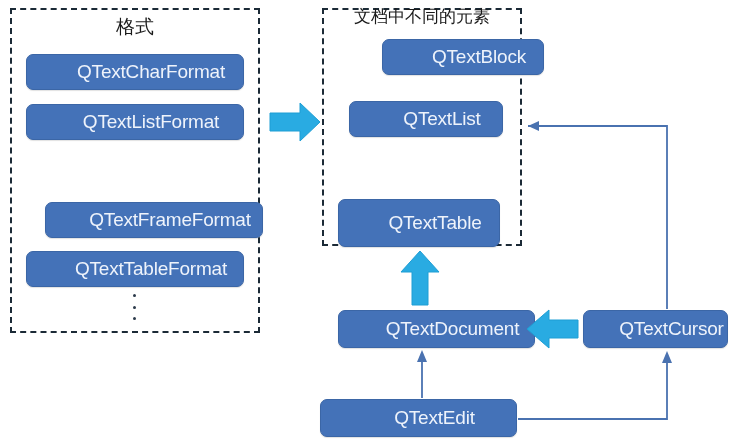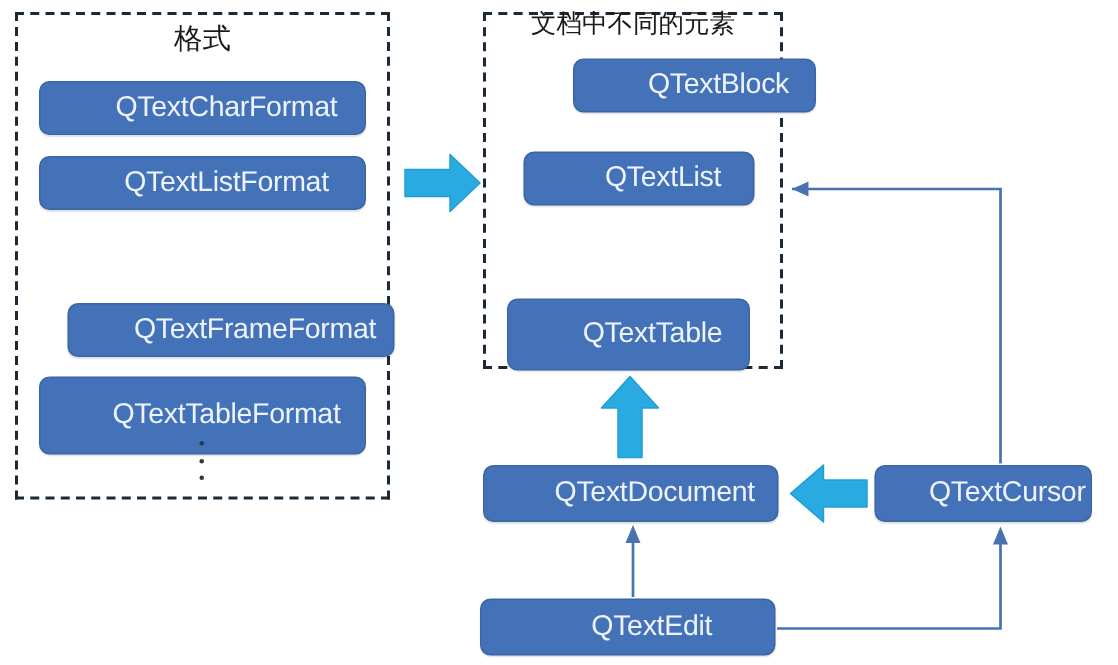--- a/index.html
+++ b/index.html
@@ -75,36 +75,36 @@
 <body>
 
 <div id="canvas">
 
   <div class="group-box" style="left:10px; top:8px; width:250px; height:325px;"></div>
   <div class="group-title" style="left:10px; top:14px; width:250px;">格式</div>
 
   <div class="node" style="left:26px; top:54px; width:218px; height:36px;">QTextCharFormat</div>
   <div class="node" style="left:26px; top:104px; width:218px; height:36px;">QTextListFormat</div>
   <div class="node" style="left:26px; top:202px; width:218px; height:36px;margin-left:19px;">QTextFrameFormat</div>
-  <div class="node" style="left:26px; top:251px; width:218px; height:52px;">QTextTableFormat</div>
+  <div class="node" style="left:26px; top:251px; width:218px; height:36px;">QTextTableFormat</div>
 
   <div class="ellipsis-dots" style="left:133px; top:294px;">
     <span></span>
       <span></span>
       <span></span>
   </div>
 
   <div class="group-box" style="left:322px; top:8px; width:200px; height:238px;"></div>
   <div class="group-title" style="left:322px; top:4px; width:200px; font-size:17px;">文档中不同的元素</div>
 
   <div class="node" style="left:338px; top:39px; width:162px; height:36px;margin-left:44px;">QTextBlock</div>
   <div class="node" style="left:349px; top:101px; width:154px; height:36px;">QTextList</div>
   <div class="node" style="left:338px; top:199px; width:162px; height:48px;">QTextTable</div>
 
-  <div class="node" style="left:322px; top:310px; width:197px; height:38px;">QTextDocument</div>
+  <div class="node" style="left:338px; top:310px; width:197px; height:38px;">QTextDocument</div>
   <div class="node" style="left:583px; top:310px; width:145px; height:38px;">QTextCursor</div>
   <div class="node" style="left:320px; top:399px; width:197px; height:38px;">QTextEdit</div>
 
   <svg class="overlay" viewBox="0 0 745 443" xmlns="http://www.w3.org/2000/svg">
 
     <g>
       <path d="M 270 113 L 300 113 L 300 103 L 320 122 L 300 141 L 300 131 L 270 131 Z" fill="#29abe2" stroke="#1f9ed4" stroke-width="1" stroke-linejoin="round"></path>
     </g>
 
     <g>

